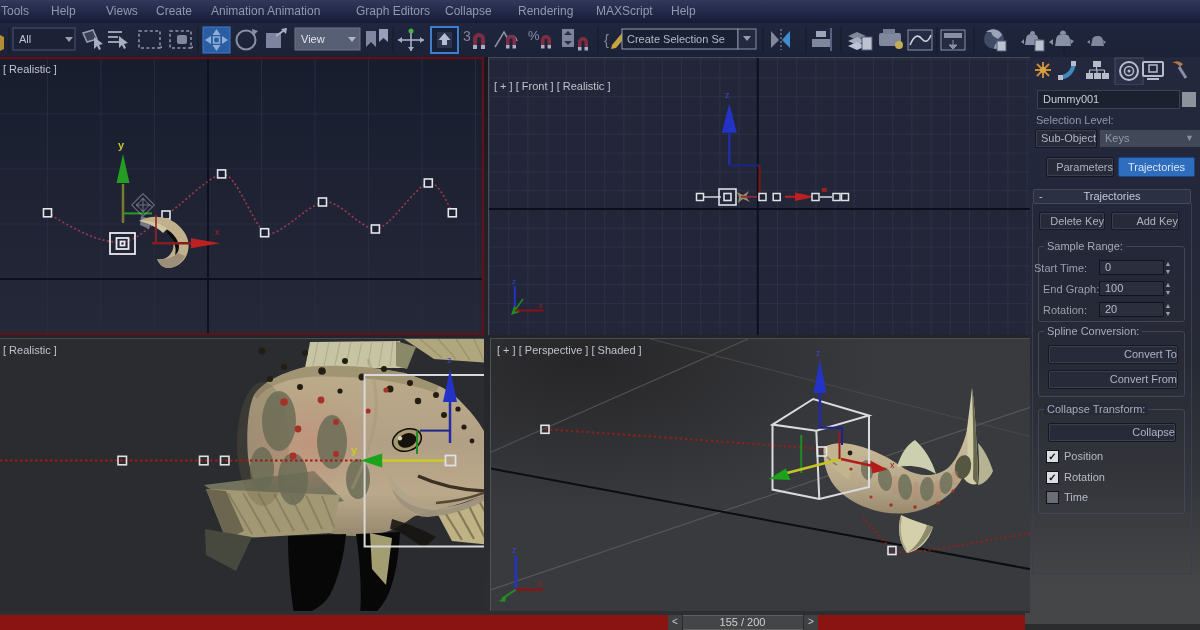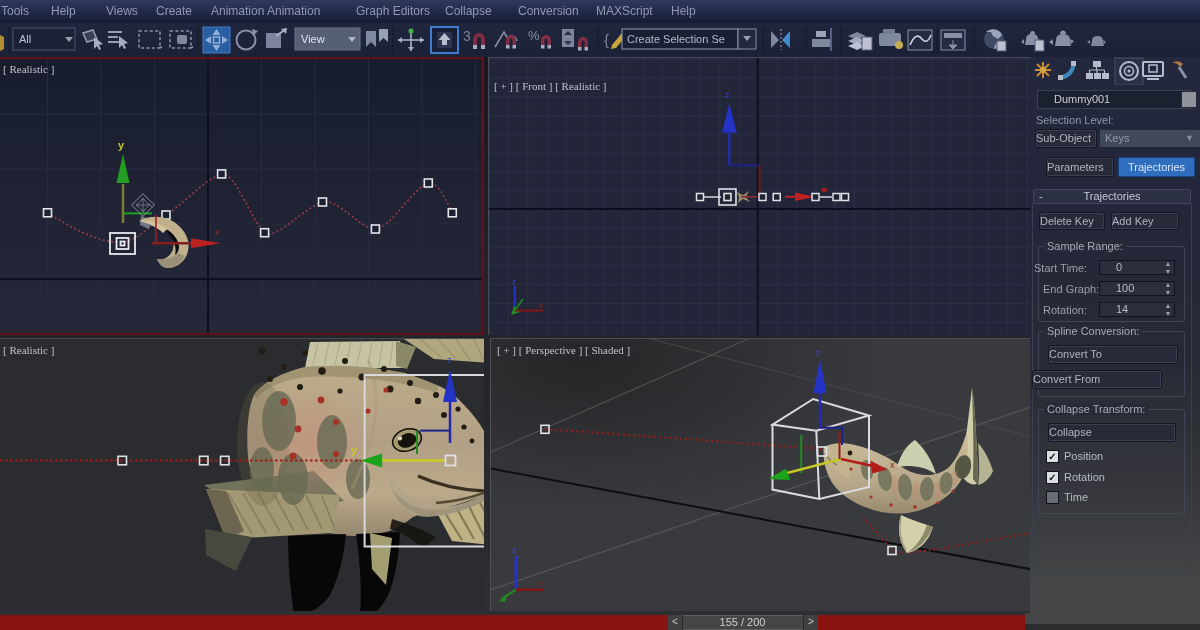--- a/index.html
+++ b/index.html
@@ -7,53 +7,53 @@
     font-family:"Liberation Sans",sans-serif;background:#737373;
     filter:brightness(0.985) saturate(0.97);}
   .abs{position:absolute;}
   #menubar{left:0;top:0;width:1200px;height:23px;
     background:linear-gradient(#313a5e 0%,#252c4c 45%,#1b2140 80%,#161b36 100%);
     color:#939ab6;font-size:12px;}
   #menubar span{position:absolute;top:4px;}
   #toolbar{left:0;top:23px;width:1200px;height:34px;
     background:linear-gradient(#20273f,#1b2238);}
   .vp{overflow:hidden;}
-  .vplabel{position:absolute;font-size:11px;color:#c2c6cf;letter-spacing:0px;font-family:Liberation Serif, serif;}
+  .vplabel{position:absolute;font-size:11px;color:#c2c6cf;letter-spacing:0px;}
   #vpTL{left:0;top:57px;width:484px;height:278px;background:linear-gradient(#181d2e,#222738 80%,#242939);}
   #vpTR{left:488px;top:57px;width:542px;height:278px;background:#222739;
     border-left:1px solid #4a4f5c;border-top:1px solid #454a58;box-sizing:border-box;}
   #vpBL{left:0;top:338px;width:484px;height:275px;background:#2b2d30;border-top:1px solid #4b4c51;box-sizing:border-box;}
   #vpBR{left:490px;top:338px;width:540px;height:273px;background:#3a3b3e;border-left:1px solid #525358;border-top:1px solid #4e4f54;box-sizing:border-box;}
   #rpanel{left:1030px;top:57px;width:170px;height:558px;
     background:linear-gradient(#232940 0%,#24283a 30%,#282b36 55%,#35363c 75%,#464748 95%);
     font-size:11px;color:#9aa1ae;}
   .btn{position:absolute;background:#262b3a;border:1px solid #151823;
-    border-radius:2px;color:#b0b6c3;font-size:11px;text-align:left;
+    border-radius:2px;color:#b0b6c3;font-size:11px;text-align:right;
     box-shadow:inset 0 0 0 1px #3a4052;}
   .grp{position:absolute;border:1px solid #42475a;border-radius:3px;}
   .grplab{position:absolute;background:#272b39;padding:0 3px;color:#a8aebb;}
   .field{position:absolute;background:#2a2f3e;border:1px solid #10141f;
-    color:#b9bfca;font-size:11px;padding-left:16px;}
+    color:#b9bfca;font-size:11px;padding-left:5px;}
   #botbar{left:0;top:615px;width:1025px;height:15px;background:#8e1410;}
   #botright{left:1025px;top:613px;width:175px;height:17px;background:#464748;}
 </style>
 </head>
 <body>
 <div id="root">
 
   <div class="abs" id="menubar">
     <span style="left:1px">Tools</span>
     <span style="left:51px">Help</span>
     <span style="left:106px">Views</span>
     <span style="left:156px">Create</span>
     <span style="left:211px">Animation</span>
     <span style="left:267px">Animation</span>
     <span style="left:356px">Graph Editors</span>
     <span style="left:445px">Collapse</span>
-    <span style="left:518px">Conversion</span>
+    <span style="left:518px">Rendering</span>
     <span style="left:596px">MAXScript</span>
     <span style="left:671px">Help</span>
   </div>
 
   <div class="abs" id="toolbar">
     <svg width="1200" height="34" viewBox="0 0 1200 34">
 
       <g stroke="#141927" stroke-width="1">
         <line x1="9" y1="4" x2="9" y2="30"></line>
           <line x1="198" y1="4" x2="198" y2="30"></line>
@@ -660,27 +660,27 @@
 
     <div class="grp" style="left:8px;top:189px;width:145px;height:74px"></div>
     <div class="grplab" style="left:14px;top:183px">Sample Range:</div>
     <div class="abs" style="left:4px;top:205px">Start Time:</div>
     <div class="field" style="left:69px;top:203px;width:58px;height:13px">0</div>
     <div class="abs" style="left:132px;top:203px;width:12px;height:15px;color:#9aa1ae;font-size:7px;text-align:center;line-height:7.5px">▲<br>▼</div>
     <div class="abs" style="left:13px;top:226px">End Graph:</div>
     <div class="field" style="left:69px;top:224px;width:58px;height:13px">100</div>
     <div class="abs" style="left:132px;top:224px;width:12px;height:15px;color:#9aa1ae;font-size:7px;text-align:center;line-height:7.5px">▲<br>▼</div>
     <div class="abs" style="left:13px;top:247px">Rotation:</div>
-    <div class="field" style="left:69px;top:245px;width:58px;height:13px">14</div>
+    <div class="field" style="left:69px;top:245px;width:58px;height:13px">20</div>
     <div class="abs" style="left:132px;top:245px;width:12px;height:15px;color:#9aa1ae;font-size:7px;text-align:center;line-height:7.5px">▲<br>▼</div>
 
     <div class="grp" style="left:8px;top:274px;width:145px;height:64px"></div>
     <div class="grplab" style="left:14px;top:268px">Spline Conversion:</div>
     <div class="btn" style="left:18px;top:288px;width:128px;height:17px;line-height:17px">Convert To</div>
-    <div class="btn" style="left:2px;top:313px;width:128px;height:17px;line-height:17px">Convert From</div>
+    <div class="btn" style="left:18px;top:313px;width:128px;height:17px;line-height:17px">Convert From</div>
 
     <div class="grp" style="left:8px;top:352px;width:145px;height:103px"></div>
     <div class="grplab" style="left:14px;top:346px">Collapse Transform:</div>
     <div class="btn" style="left:18px;top:366px;width:126px;height:17px;line-height:17px">Collapse</div>
     <div class="abs" style="left:16px;top:393px;width:11px;height:11px;background:#dfe2e6;border:1px solid #10131d;color:#111;font-size:10px;line-height:11px;text-align:center;font-weight:bold">✓</div>
     <div class="abs" style="left:34px;top:393px;color:#b8bec9">Position</div>
     <div class="abs" style="left:16px;top:414px;width:11px;height:11px;background:#dfe2e6;border:1px solid #10131d;color:#111;font-size:10px;line-height:11px;text-align:center;font-weight:bold">✓</div>
     <div class="abs" style="left:34px;top:414px;color:#b8bec9">Rotation</div>
     <div class="abs" style="left:16px;top:434px;width:11px;height:11px;background:#6a6f78;border:1px solid #10131d"></div>
     <div class="abs" style="left:34px;top:434px;color:#b8bec9">Time</div>

